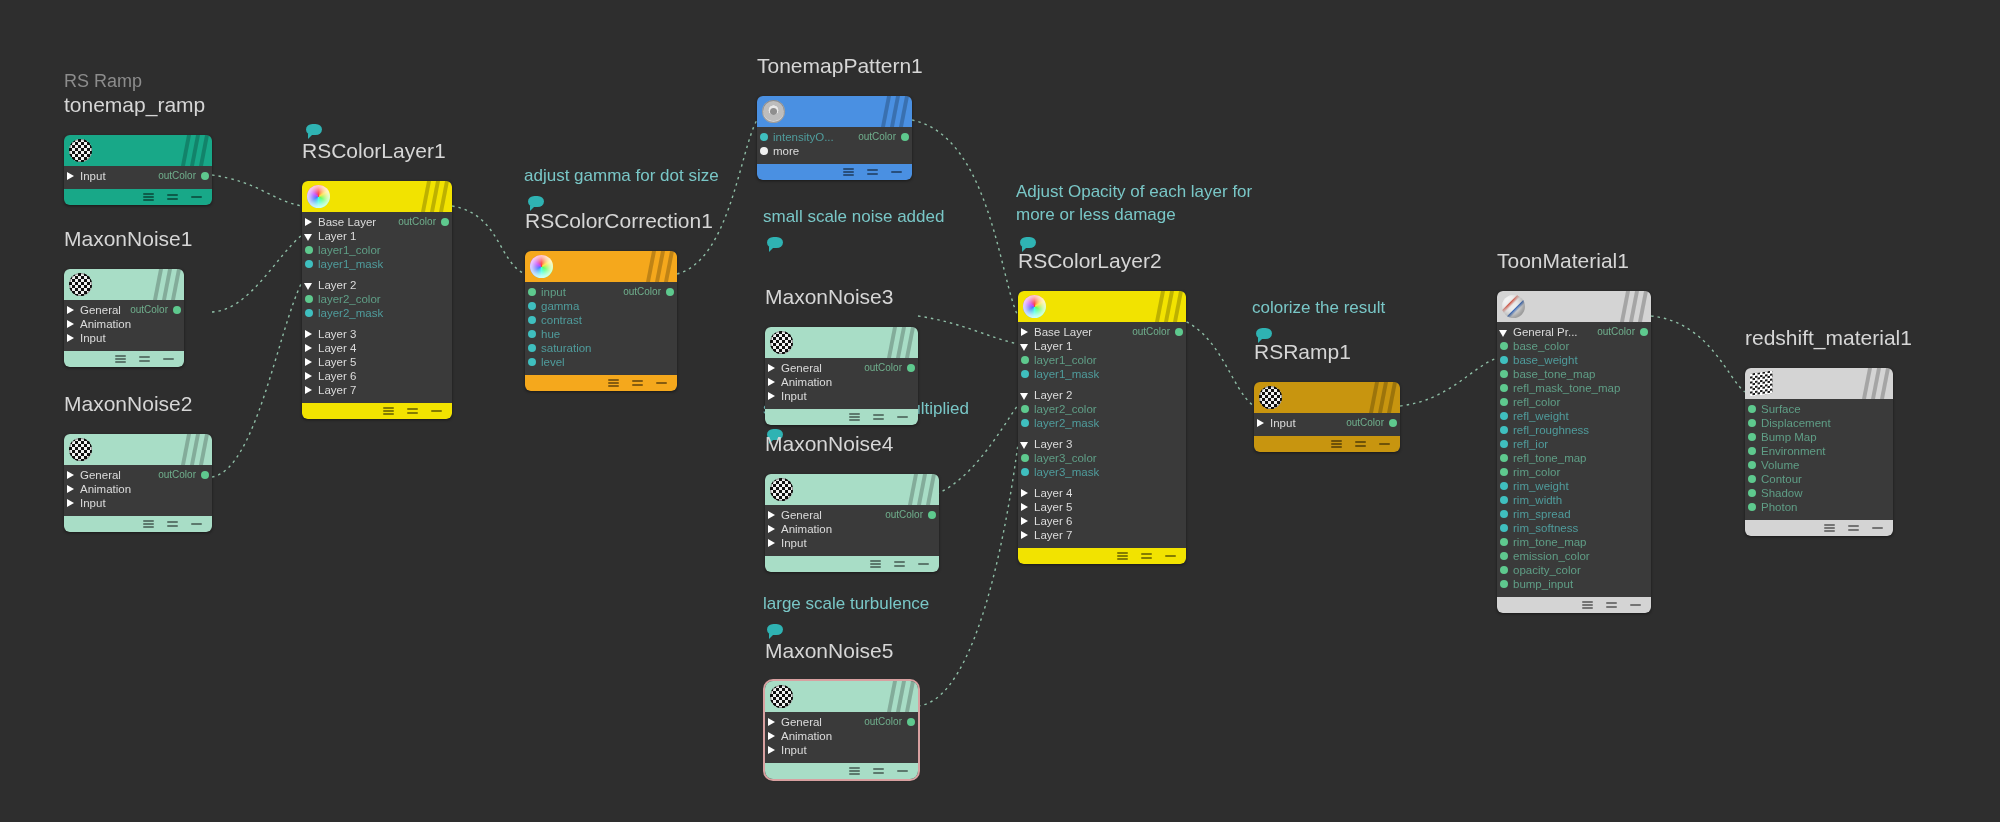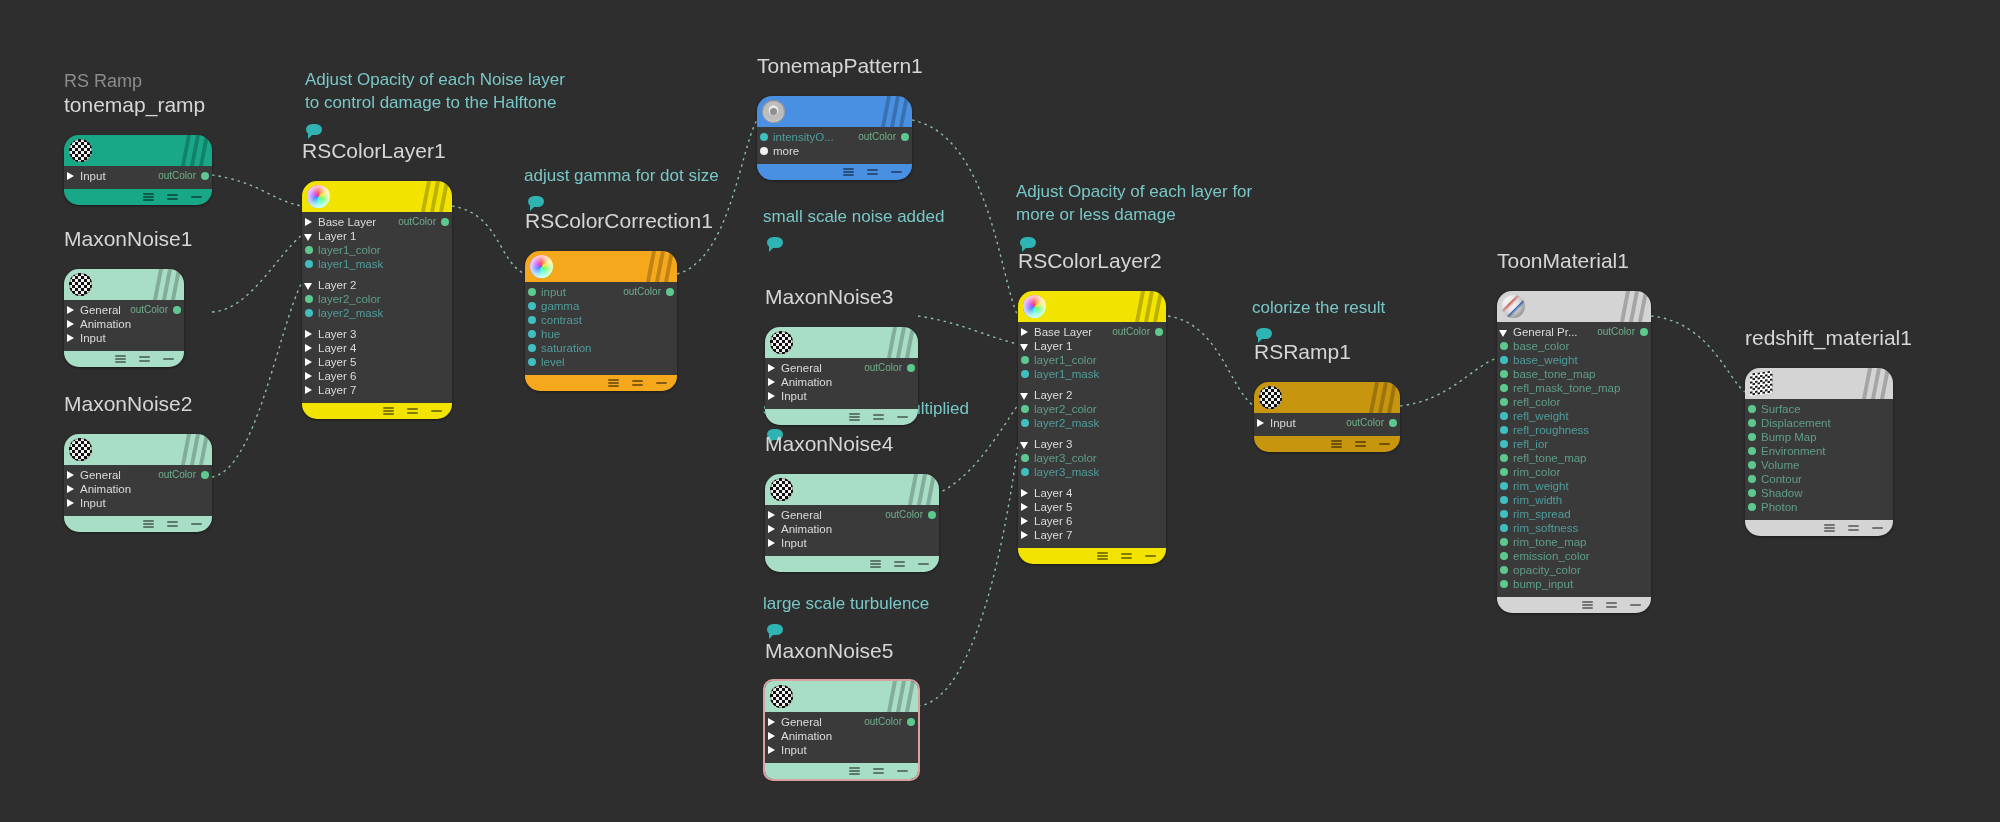--- a/index.html
+++ b/index.html
@@ -36,21 +36,21 @@
     background:#2fb3b3; border-radius:7px/6px;
   }
   .bubble:after {
     content:""; position:absolute; left:2px; bottom:-4px;
     width:0;height:0;border-left:5px solid #2fb3b3;
     border-bottom:5px solid transparent;
   }
 
   .node-box {
     position: relative;
-    border-radius: 15px;
+    border-radius: 5px;
     background: #3a3a3a;
     box-shadow: 0 1px 3px rgba(0,0,0,.45);
     overflow: hidden;
   }
   .node-box.sel { outline: 2px solid #d8a0a0; outline-offset: 0px; border-radius:8px; }
 
   .node-head {
     position: relative;
     height: 31px;
     border-radius: 6px 6px 0 0;
@@ -165,24 +165,20 @@
       <path d="M918,706 C978,700 1008,520 1018,444"></path>
 
       <path d="M1168,316 C1220,324 1230,390 1254,406"></path>
 
       <path d="M1400,406 C1450,400 1470,368 1497,358"></path>
 
       <path d="M1651,316 C1710,322 1728,380 1745,392"></path>
     </g>
   </svg>
 
-  <div class="note" style="left:305px;top:68px;">
-    <div>Adjust Opacity of each Noise layer</div>
-    <div>to control damage to the Halftone</div>
-  </div>
   <div class="bubble" style="left:306px;top:124px;"></div>
 
   <div class="note" style="left:524px;top:164px;">
     <div>adjust gamma for dot size</div>
   </div>
   <div class="bubble" style="left:528px;top:196px;"></div>
 
   <div class="note" style="left:763px;top:205px;">
     <div>small scale  noise added</div>
   </div>
@@ -647,21 +643,21 @@
                 <i></i>
                 <i></i>
               </div>
               <div class="fi c">
                 <i></i>
               </div>
             </div>
           </div>
         </div>
       </div>
-      <div class="node" style="left: 1018px; width: 148px; top: 248px;">
+      <div class="node" style="left: 1018px; width: 168px; top: 248px;">
         <div class="node-title">RSColorLayer2</div>
         <div class="node-box">
           <div class="node-head" style="background: rgb(242, 227, 0);">
             <div class="thumb wheel"></div>
             <div class="head-slashes">
               <i></i>
               <i></i>
               <i></i>
             </div>
           </div>

